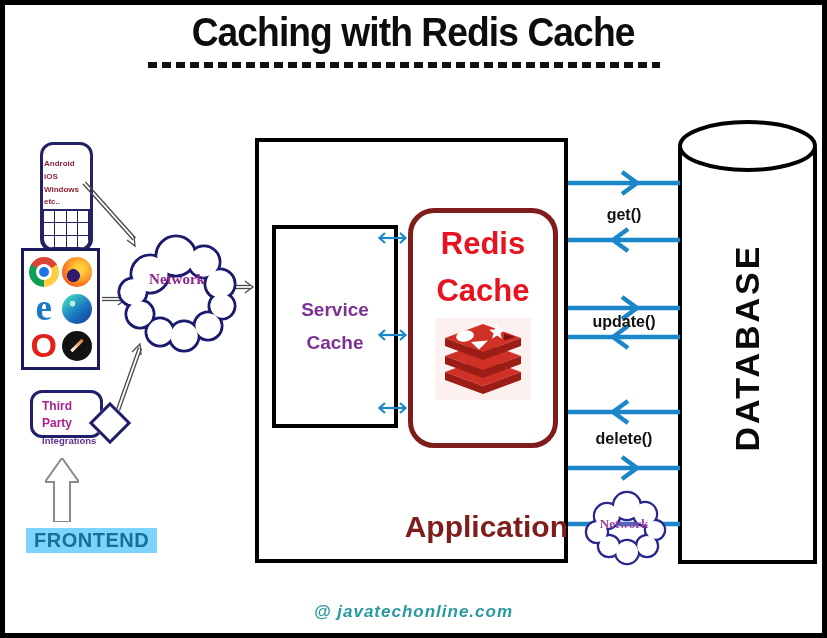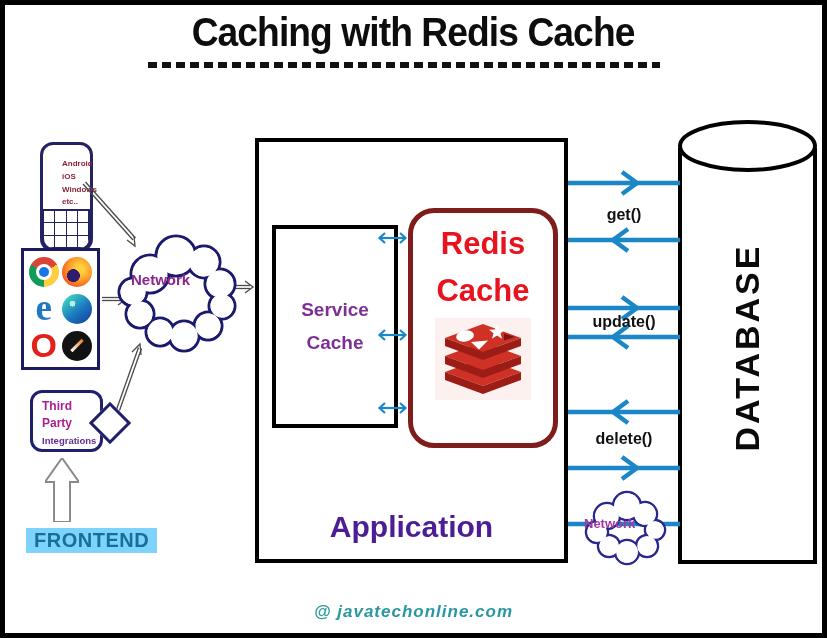--- a/index.html
+++ b/index.html
@@ -10,21 +10,21 @@
   
   .title{position:absolute;top:10px;left:0;width:100%;text-align:center;font-size:40px;
          font-weight:700;color:#0d0d0d;z-index:5;}
   .title span{display:inline-block;transform:scaleX(.93);letter-spacing:-1px;}
   .title-underline{position:absolute;top:62px;left:148px;width:512px;height:6px;z-index:5;
          background:repeating-linear-gradient(90deg,#111 0 9px,transparent 9px 14px);}
 
   
   .phone{position:absolute;left:40px;top:142px;width:47px;height:104px;border:3px solid #232363;
          border-radius:13px;background:#fff;z-index:6;}
-  .phone-text{position:absolute;top:13px;left:19px;font-size:8px;font-weight:700;color:#8b2338;line-height:1.6;}
+  .phone-text{position:absolute;top:13px;left:1px;font-size:8px;font-weight:700;color:#8b2338;line-height:1.6;}
   .phone-text span{display:block;}
   .phone-keypad{position:absolute;left:-1px;right:-1px;bottom:-1px;height:37px;border:2px solid #232363;
          border-radius:0 0 11px 11px;overflow:hidden;display:grid;background:#fff;
          grid-template-columns:repeat(4,1fr);grid-template-rows:repeat(3,1fr);}
   .phone-key{border-right:1.5px solid #232363;border-bottom:1.5px solid #232363;}
 
   
   .browsers{position:absolute;left:21px;top:248px;width:79px;height:122px;border:3px solid #1a1a5e;
          background:#fff;z-index:6;display:grid;grid-template-columns:1fr 1fr;grid-template-rows:1fr 1fr 1fr;
          align-items:center;justify-items:center;padding:3px;box-sizing:border-box;}
@@ -37,43 +37,43 @@
   .i-edge-legacy{border-radius:0;background:none;color:#1f78c1;font-weight:700;font-size:37px;line-height:28px;
              text-align:center;font-family:"Liberation Serif",serif;}
   .i-edge{background:radial-gradient(circle at 35% 32%,#aef3e4 0 10%,transparent 11%),
              linear-gradient(140deg,#40d8c2 10%,#1b79c0 55%,#15459c 92%);}
   .i-opera{border-radius:0;background:none;color:#e1211a;font-weight:700;font-size:34px;line-height:29px;text-align:center;}
   .i-safari{background:#121212;}
   .i-safari::after{content:"";position:absolute;left:7px;top:13.5px;width:16px;height:3px;
              background:linear-gradient(90deg,#fff,#e67e22);transform:rotate(-45deg);}
 
   
-  .thirdparty{position:absolute;left:30px;top:390px;width:73px;height:62px;border:3px solid #1f1f6e;
+  .thirdparty{position:absolute;left:30px;top:390px;width:73px;height:48px;border:3px solid #1f1f6e;
          border-radius:12px;background:#fff;z-index:6;padding:5px 0 0 9px;box-sizing:border-box;}
   .tp-l1,.tp-l2{font-size:12px;font-weight:700;color:#aa1f8f;line-height:1.45;}
   .tp-l3{font-size:9.5px;font-weight:700;color:#5f2d91;margin-top:2px;}
   .diamond{position:absolute;left:95px;top:408px;width:24px;height:24px;border:3px solid #1f1f6e;
          background:#fff;transform:rotate(45deg);z-index:7;}
 
   
   .frontend-arrow{position:absolute;left:45px;top:458px;z-index:6;}
   .frontend-label{position:absolute;left:26px;top:528px;font-size:20px;font-weight:700;color:#166f96;
          letter-spacing:.5px;background:#7dd3fc;padding:1px 8px;z-index:6;}
 
   
   .cloud{position:absolute;z-index:12;}
-  .cloud-label{position:absolute;z-index:13;font-weight:700;}
+  .cloud-label{position:absolute;z-index:13;font-weight:700;text-align:center;font-family:Liberation Serif, serif;}
   .net-label{left:131px;top:271px;width:92px;font-size:15px;color:#8e258e;}
   .dbnet-label{left:584px;top:516px;width:80px;font-size:13px;color:#a03aa0;}
 
   
   .appbox{position:absolute;left:255px;top:138px;width:313px;height:425px;border:4px solid #000;
          background:#fff;box-sizing:border-box;z-index:4;}
-  .app-label{position:absolute;left:255px;top:510px;width:313px;text-align:center;font-size:30px;
-         font-weight:700;color:#4c1d95;z-index:6;}
+  .app-label{position:absolute;left:255px;top:510px;width:313px;text-align:right;font-size:30px;
+         font-weight:700;color:#7f1d1d;z-index:6;}
   .servicebox{position:absolute;left:272px;top:225px;width:126px;height:203px;border:4px solid #000;
          background:#fff;box-sizing:border-box;z-index:5;display:flex;flex-direction:column;
          align-items:center;justify-content:center;}
   .servicebox span{font-size:19px;font-weight:700;color:#7d3094;line-height:1.7;}
   .redisbox{position:absolute;left:408px;top:208px;width:150px;height:240px;border:5px solid #7f1d1d;
          border-radius:26px;background:#fff;box-sizing:border-box;z-index:5;text-align:center;}
   .redis-title{margin-top:8px;font-size:31px;font-weight:700;color:#e8131f;line-height:1.5;}
   .redis-logo{width:96px;height:82px;margin:4px auto 0;background:#fdf1f0;}
 
   

